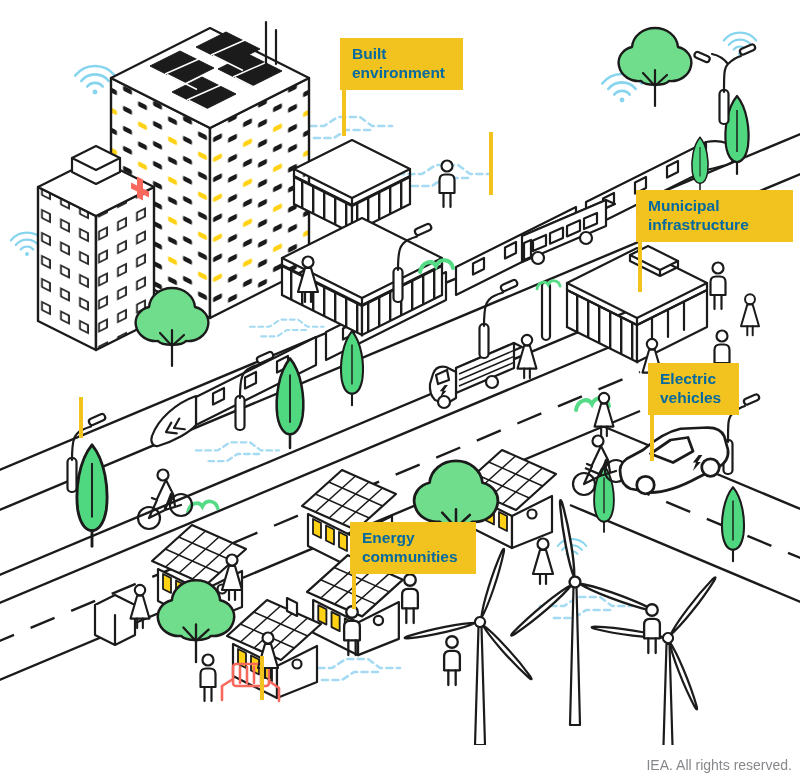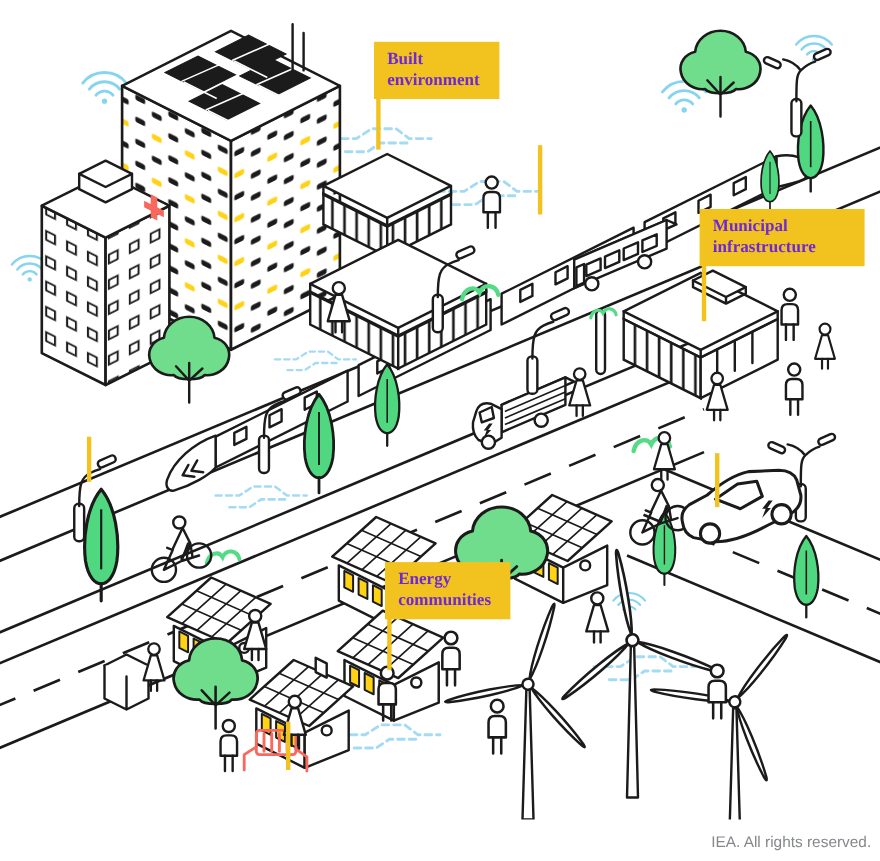--- a/index.html
+++ b/index.html
@@ -4,23 +4,23 @@
 <style>
   :root{
     --label-bg:#F2C31E; --window-yellow:#FFD215; --tree-green:#6FDD8B;
     --cypress-green:#50D880; --bush-green:#55DB86; --wifi-teal:#86D4EE;
     --stream-blue:#A5DBF2; --accent-red:#F9685D; --ink:#1B1B1B; --footer-gray:#86888B;
   }
   html,body{margin:0;padding:0;background:#fff;}
   #stage{position:relative;width:800px;height:783px;background:#fff;overflow:hidden;
          font-family:"Liberation Sans",sans-serif;}
   #art{position:absolute;left:0;top:0;}
-  .label{position:absolute;background:var(--label-bg,#F2C31E);color:#6d28d9;
+  .label{position:absolute;background:var(--label-bg,#F2C31E);color:#0369a1;
          font-weight:700;font-size:15.5px;line-height:1.22;padding:7px 18px 7px 12px;
-         white-space:pre-line;z-index:5;font-family:Liberation Serif, serif;}
+         white-space:pre-line;z-index:5;}
   .conn{position:absolute;width:4px;background:var(--label-bg,#F2C31E);z-index:4;}
   #footer{position:absolute;right:8px;top:757px;font-size:14px;color:var(--footer-gray,#86888B);z-index:5;}
   
   .w{fill:#fff;stroke:var(--ink,#1b1b1b);stroke-width:2.2;stroke-linejoin:round;stroke-linecap:round;}
   .s{fill:none;stroke:var(--ink,#1b1b1b);stroke-width:2.2;stroke-linejoin:round;stroke-linecap:round;}
   .thin{fill:none;stroke:var(--ink,#1b1b1b);stroke-width:1.5;}
   .road{fill:none;stroke:var(--ink,#1b1b1b);stroke-width:2.4;}
   .dash{fill:none;stroke:var(--ink,#1b1b1b);stroke-width:2.4;stroke-dasharray:26 18;}
   .grn{fill:var(--tree-green,#6FDD8B);stroke:var(--ink,#1b1b1b);stroke-width:2.4;stroke-linejoin:round;}
   .cyp{fill:var(--cypress-green,#50D880);stroke:var(--ink,#1b1b1b);stroke-width:2.2;stroke-linejoin:round;}
@@ -385,21 +385,23 @@
 
 <div class="conn" style="left:489px;top:132px;height:63px"></div>
 
 <div class="conn" style="left:638px;top:239px;height:53px"></div>
 <div class="label" style="left:636px;top:190px;padding-right:44px">Municipal
 infrastructure</div>
 
 <div class="conn" style="left:79px;top:397px;height:41px"></div>
 
 <div class="conn" style="left:650px;top:412px;height:49px"></div>
+<div class="label" style="left:648px;top:363px">Electric
+vehicles</div>
 
 <div class="conn" style="left:352px;top:560px;height:49px"></div>
-<div class="label" style="left:350px;top:511px">Energy
+<div class="label" style="left:350px;top:522px">Energy
 communities</div>
 
 <div class="conn" style="left:260px;top:656px;height:44px"></div>
 
 <div id="footer">IEA. All rights reserved.</div>
 </div>
 
 </body></html>

